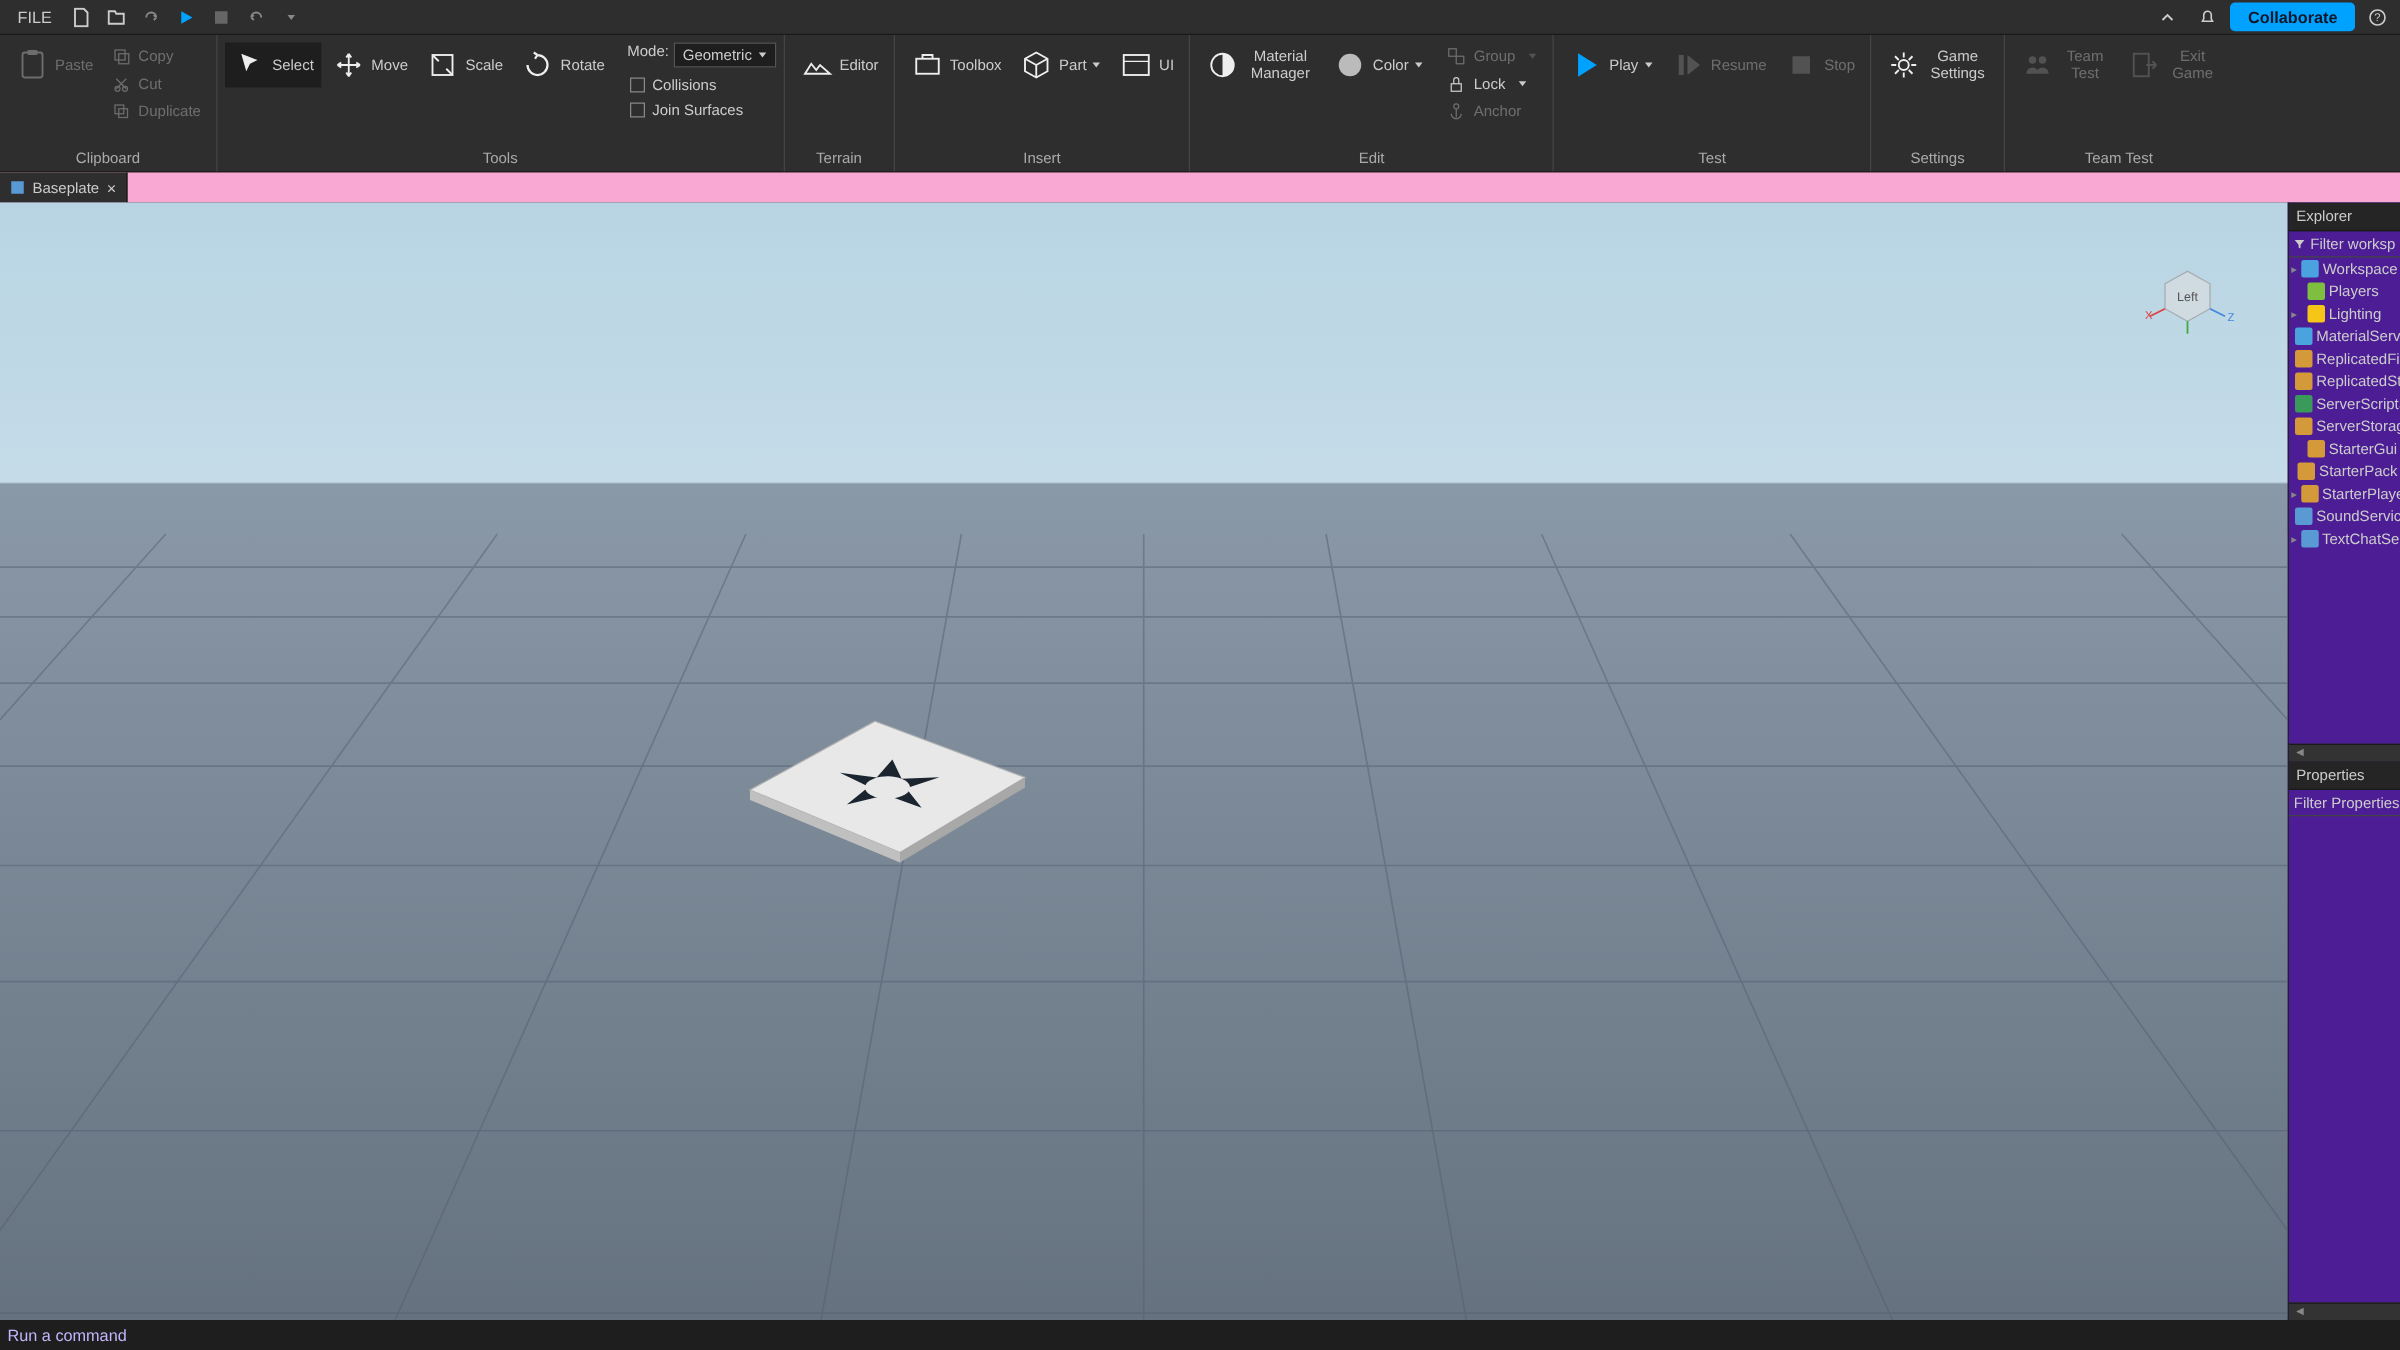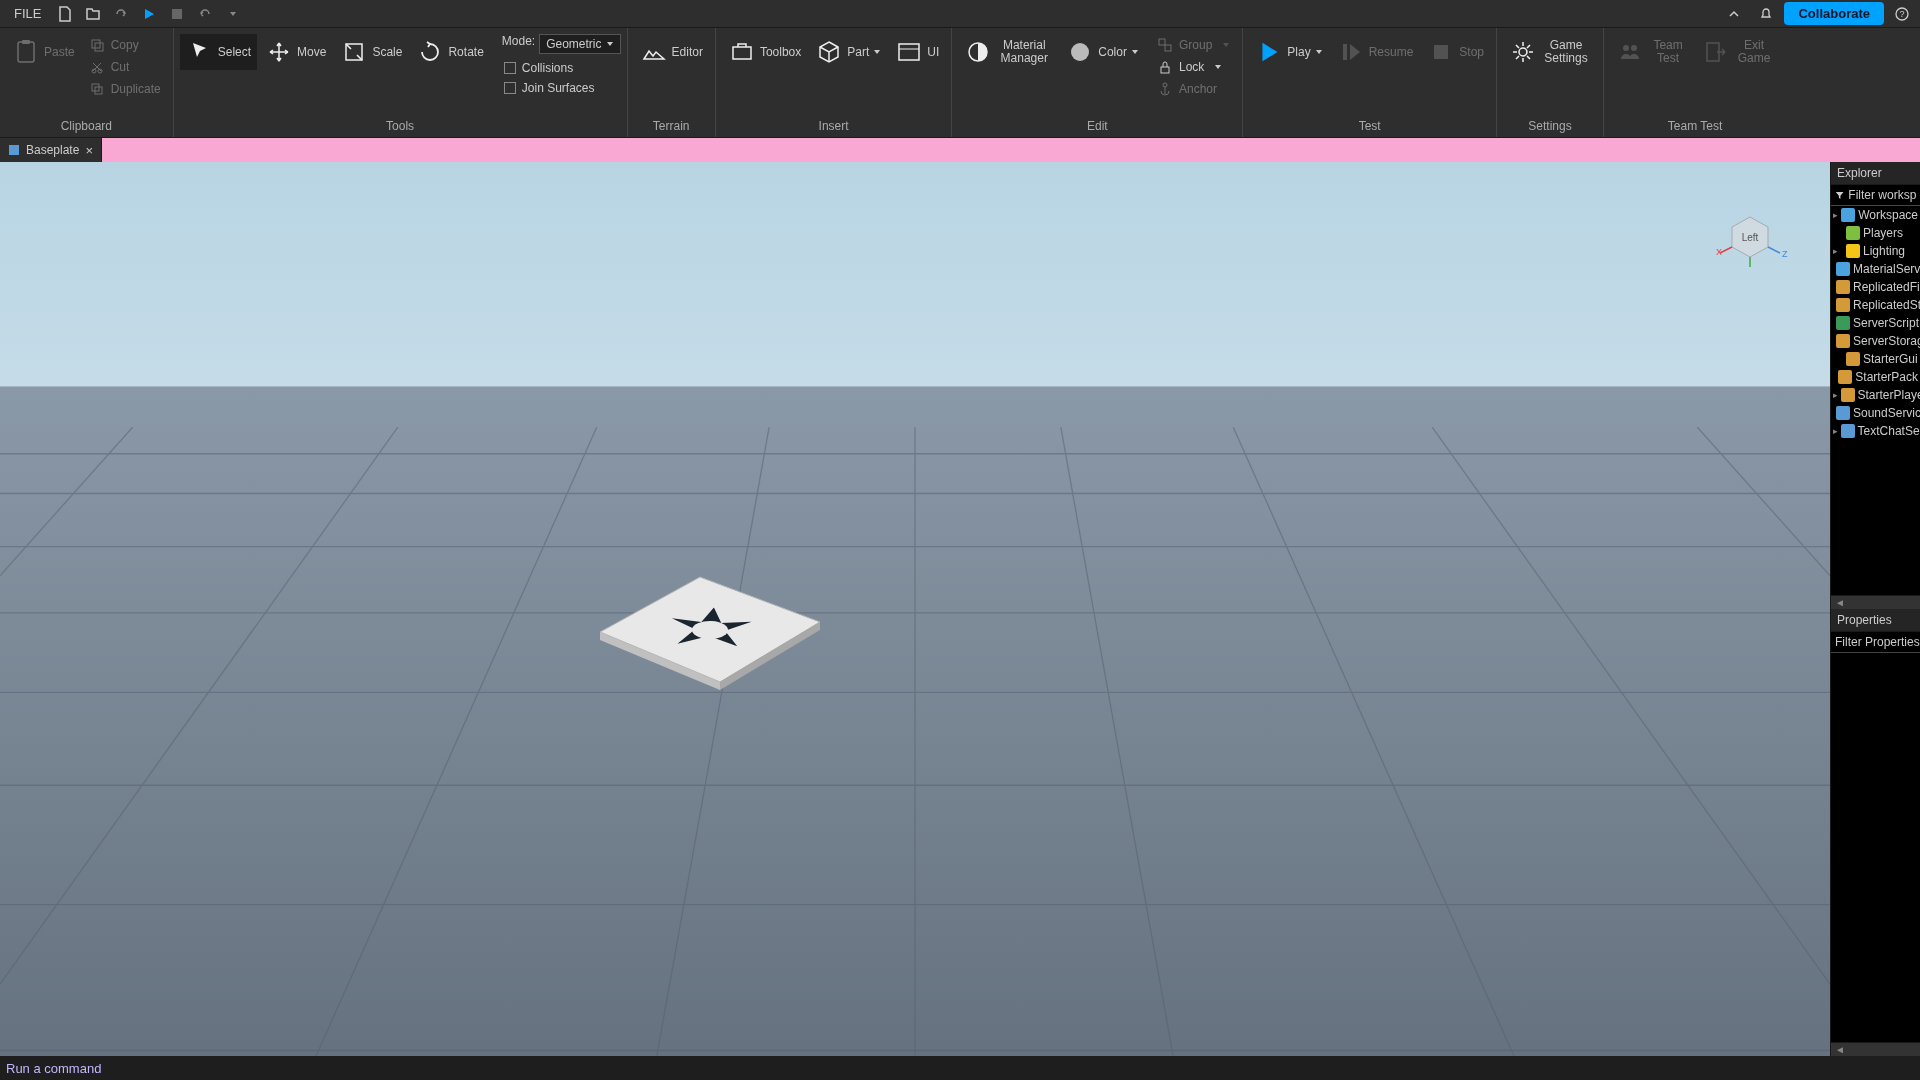--- a/index.html
+++ b/index.html
@@ -39,21 +39,21 @@
 .doctab .close { font-size: 13px; cursor: pointer; }
 
 
 .main { display: flex; height: calc(100% - 28px - 110px - 24px - 24px); }
 .viewport { flex: 1; position: relative; overflow: hidden; background: linear-gradient(to bottom, #b8d4e3 0%, #c5dce8 25%, #8a99a8 25.2%, #6b7886 100%); }
 .ground { position: absolute; inset: 0; }
 .axis-gizmo { position: absolute; top: 40px; right: 40px; width: 80px; height: 80px; }
 .spawn { position: absolute; left: 590px; top: 410px; width: 240px; height: 120px; }
 
 
-.right-panel { width: 90px; background: #000000; border-left: 1px solid #1a1a1a; display: flex; flex-direction: column; font-size: 12px; overflow: hidden; }
+.right-panel { width: 90px; background: #4c1d95; border-left: 1px solid #1a1a1a; display: flex; flex-direction: column; font-size: 12px; overflow: hidden; }
 .panel-header { background: #252525; padding: 4px 6px; font-size: 12px; border-bottom: 1px solid #1a1a1a; white-space: nowrap; overflow: hidden; }
 .filter-row { padding: 3px 4px; border-bottom: 1px solid #444; display: flex; align-items: center; gap: 4px; white-space: nowrap; overflow: hidden; }
 .tree { flex: 1; overflow: hidden; }
 .tree-item { display: flex; align-items: center; gap: 3px; padding: 1px 2px; font-size: 12px; white-space: nowrap; overflow: hidden; height: 18px; }
 .tree-item .arrow { width: 10px; font-size: 9px; color: #888; }
 .tree-item .node-ico { width: 14px; height: 14px; border-radius: 2px; flex-shrink: 0; }
 .collapse-bar { height: 14px; background: #333; border-top: 1px solid #1a1a1a; display:flex; align-items:center; justify-content:flex-start; font-size:10px; padding-left:4px; color:#888;}
 
 
 .cmdbar { height: 24px; background: #1e1e1e; display: flex; align-items: center; padding: 0 6px; font-family: monospace; font-size: 13px; color: #c4b5fd; position: absolute; bottom: 0; left: 0; right: 0; }

